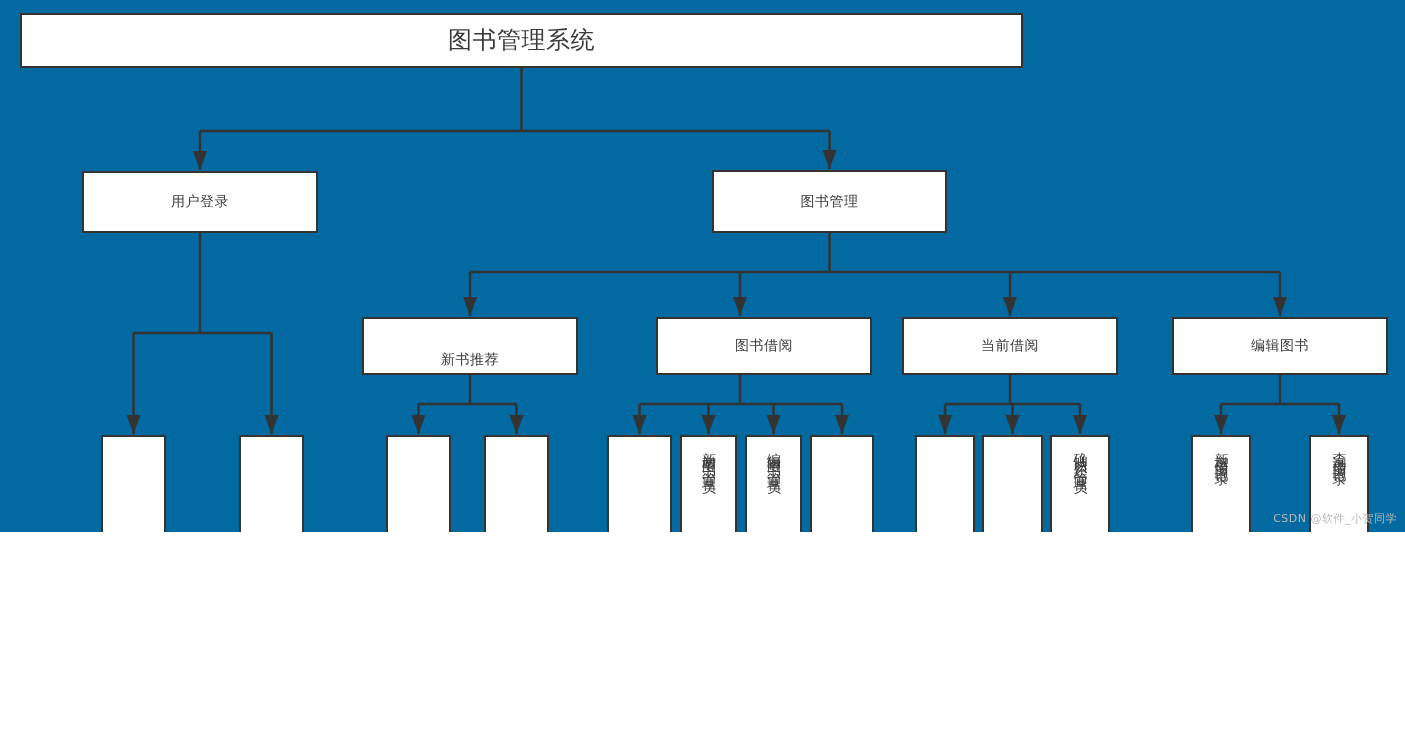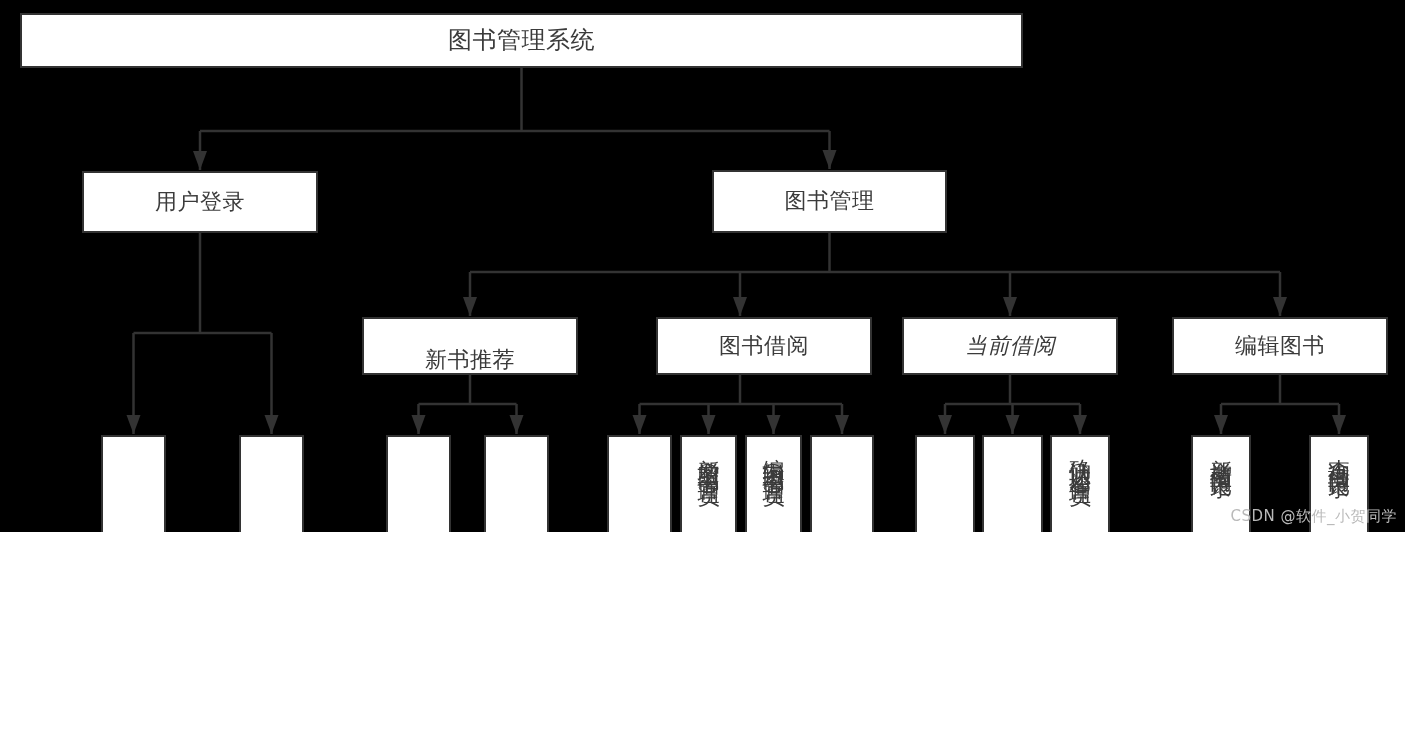--- a/index.html
+++ b/index.html
@@ -7,42 +7,42 @@
     padding: 0;
     background: #ffffff;
   }
   body {
     font-family: "DejaVu Sans", "Liberation Sans", sans-serif;
   }
   #canvas {
     position: relative;
     width: 1405px;
     height: 532px;
-    background: #000000;
+    background: #0369a1;
     overflow: hidden;
   }
   #edges {
     position: absolute;
     left: 0;
     top: 0;
     width: 1405px;
     height: 747px;
   }
   .node {
     position: absolute;
     box-sizing: border-box;
     border: 2.5px solid #333333;
     background: #ffffff;
     display: flex;
     align-items: center;
     justify-content: center;
     color: #3a3a3a;
   }
   .node .label {
-    font-size: 22px;
+    font-size: 14px;
     line-height: 1.28;
     letter-spacing: 0.5px;
     white-space: nowrap;
     color: #3b3b3b;
   }
   .node.vertical .label {
     writing-mode: vertical-rl;
     text-orientation: upright;
     letter-spacing: 4px;
     white-space: nowrap;
@@ -53,21 +53,21 @@
     padding-top: 4px;
   }
   .node.v-mid {
     align-items: center;
     padding-top: 0;
   }
   #watermark {
     position: absolute;
     right: 8px;
     bottom: 6px;
-    font-size: 15px;
+    font-size: 11px;
     color: #b9b9b9;
     letter-spacing: 0.5px;
     white-space: nowrap;
     pointer-events: none;
   }
 </style>
 </head>
 <body>
 
 <div id="canvas">
@@ -135,21 +135,21 @@
       <div class="node" style="left: 712px; top: 170px; width: 235px; height: 63px; border-color: rgb(51, 51, 51); background: rgb(255, 255, 255);">
         <span class="label" style="color: rgb(59, 59, 59);">图书管理</span>
       </div>
       <div class="node" style="left: 362px; top: 317px; width: 216px; height: 58px; border-color: rgb(51, 51, 51); background: rgb(255, 255, 255);">
         <span class="label" style="color: rgb(59, 59, 59); margin-top: 28px;">新书推荐</span>
       </div>
       <div class="node" style="left: 632px; top: 317px; width: 216px; height: 58px; border-color: rgb(51, 51, 51); background: rgb(255, 255, 255); margin-left: 24px;">
         <span class="label" style="color: rgb(59, 59, 59);">图书借阅</span>
       </div>
       <div class="node" style="left: 902px; top: 317px; width: 216px; height: 58px; border-color: rgb(51, 51, 51); background: rgb(255, 255, 255);">
-        <span class="label" style="color: rgb(59, 59, 59); font-style: italic;">当前借阅</span>
+        <span class="label" style="color: rgb(59, 59, 59);">当前借阅</span>
       </div>
       <div class="node" style="left: 1172px; top: 317px; width: 216px; height: 58px; border-color: rgb(51, 51, 51); background: rgb(255, 255, 255);">
         <span class="label" style="color: rgb(59, 59, 59);">编辑图书</span>
       </div>
       <div class="node vertical v-mid" style="left: 101px; top: 435px; width: 65px; height: 299px; border-color: rgb(51, 51, 51); background: rgb(255, 255, 255);">
         <span class="label" style="color: rgb(59, 59, 59);">用户登录</span>
       </div>
       <div class="node vertical v-mid" style="left: 239px; top: 435px; width: 65px; height: 299px; border-color: rgb(51, 51, 51); background: rgb(255, 255, 255);">
         <span class="label" style="color: rgb(59, 59, 59);">注销登录</span>
       </div>

